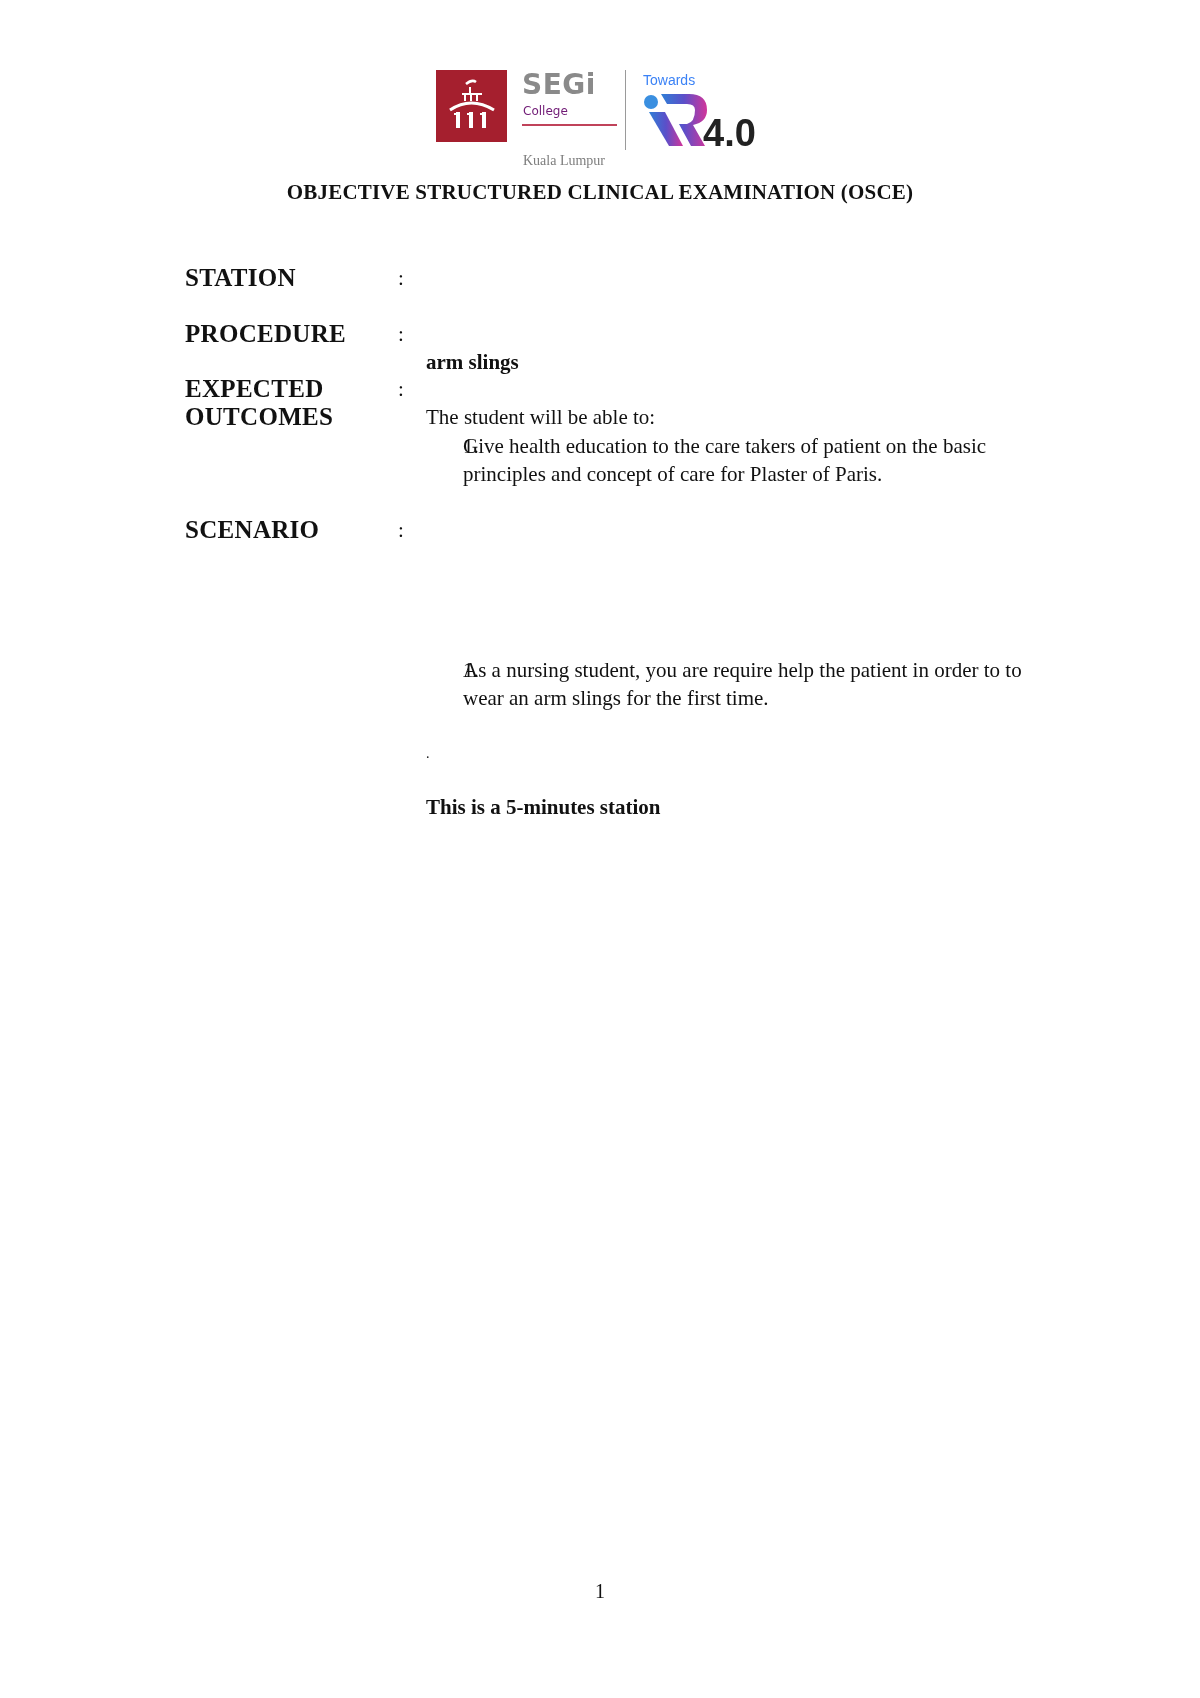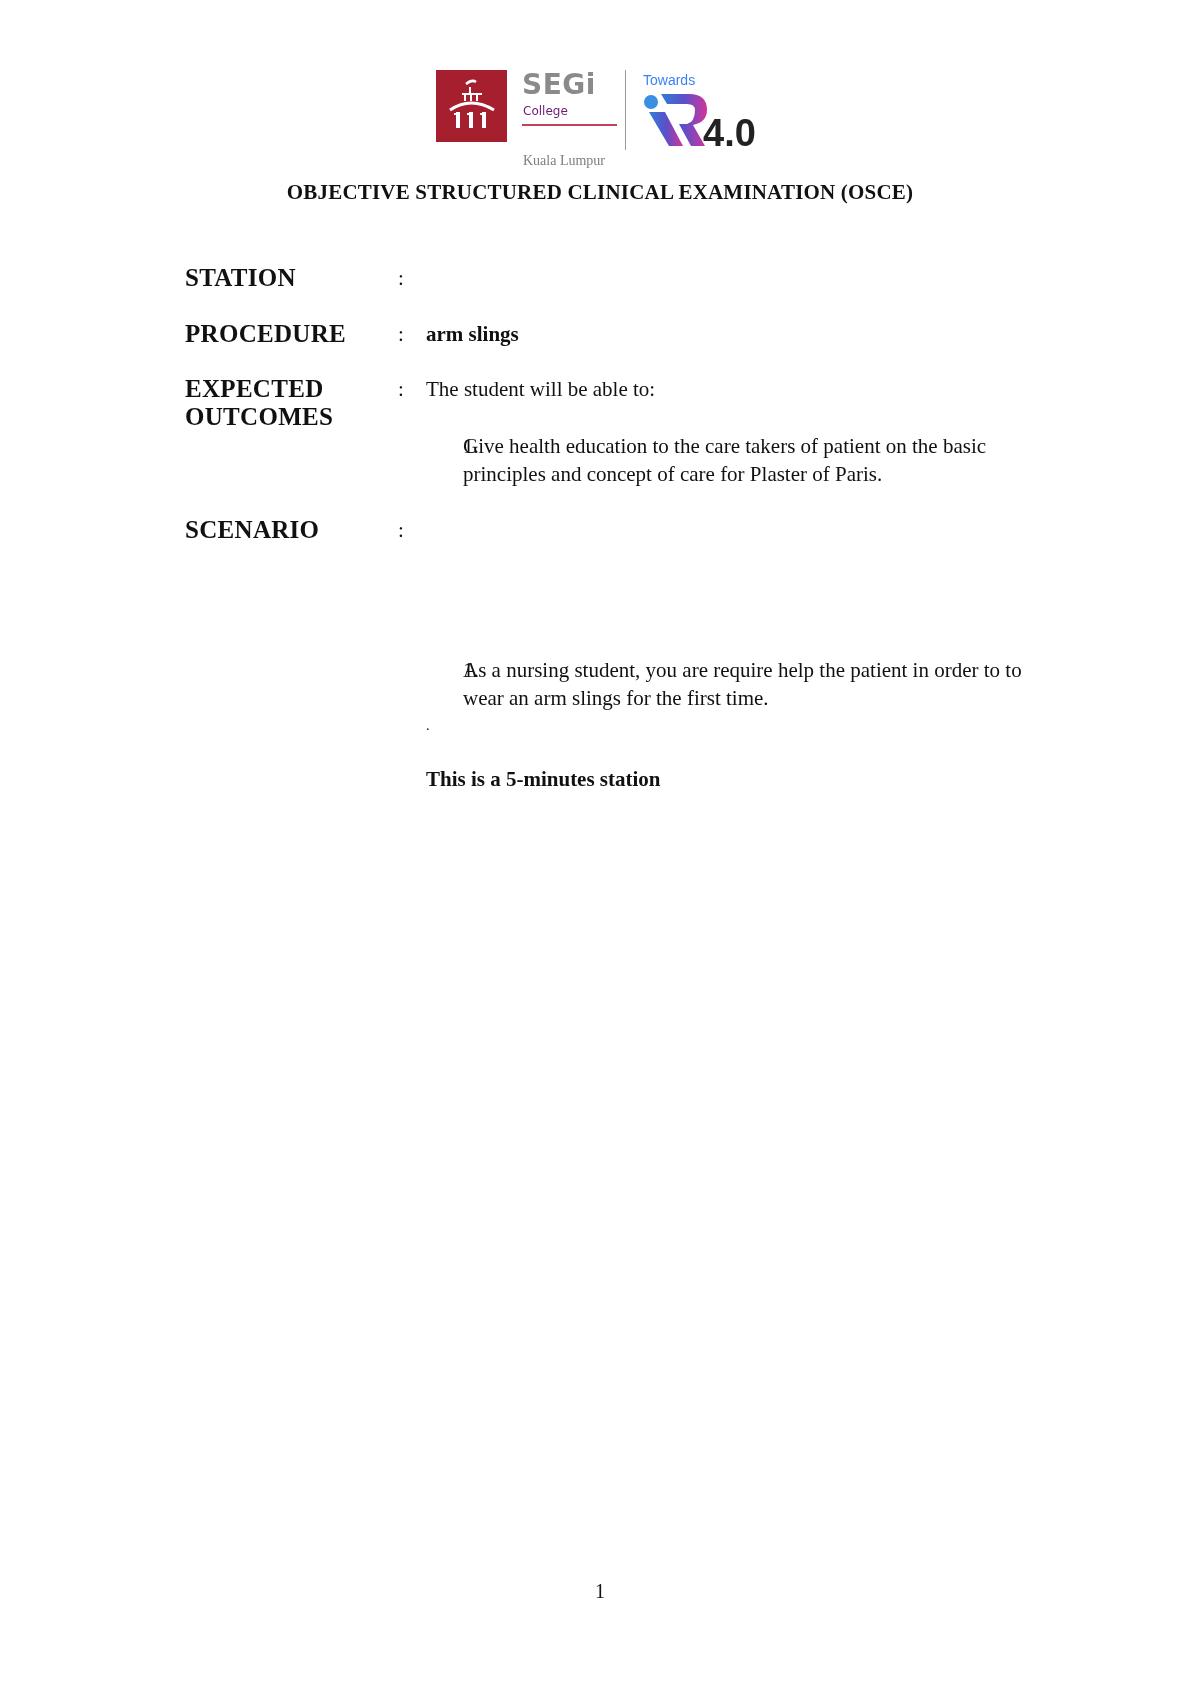--- a/index.html
+++ b/index.html
@@ -22,21 +22,21 @@
   .towards { position: absolute; left: 207px; top: 2px; font-family: "Liberation Sans", sans-serif;
              font-size: 14px; color: #3b82f6; }
   .ir-mark { position: absolute; left: 207px; top: 18px; }
 
   
   .title { position: absolute; left: 0; width: 1200px; top: 180px; text-align: center;
            font-weight: bold; font-size: 21px; letter-spacing: 0.2px; }
 
   .label { position: absolute; left: 185px; font-weight: bold; font-size: 25px; line-height: 28px; letter-spacing: 0.3px; }
   .colon { position: absolute; left: 398px; font-size: 21px; line-height: 28px; }
-  .content { position: absolute; left: 426px; width: 625px; font-size: 21px; line-height: 28px; }
+  .content { position: absolute; left: 426px; width: 625px; font-size: 21px; line-height: 28px; margin-top: 28px; }
   .bold { font-weight: bold; }
   .list-item { position: absolute; left: 463px; width: 590px; font-size: 21px; line-height: 28px; }
   .list-num { position: absolute; left: 0; top: 0; }
   .list-text { display: block; }
 
   .page-num { position: absolute; left: 0; width: 1200px; top: 1580px; text-align: center; font-size: 20px; }
 </style>
 </head>
 <body>
 

